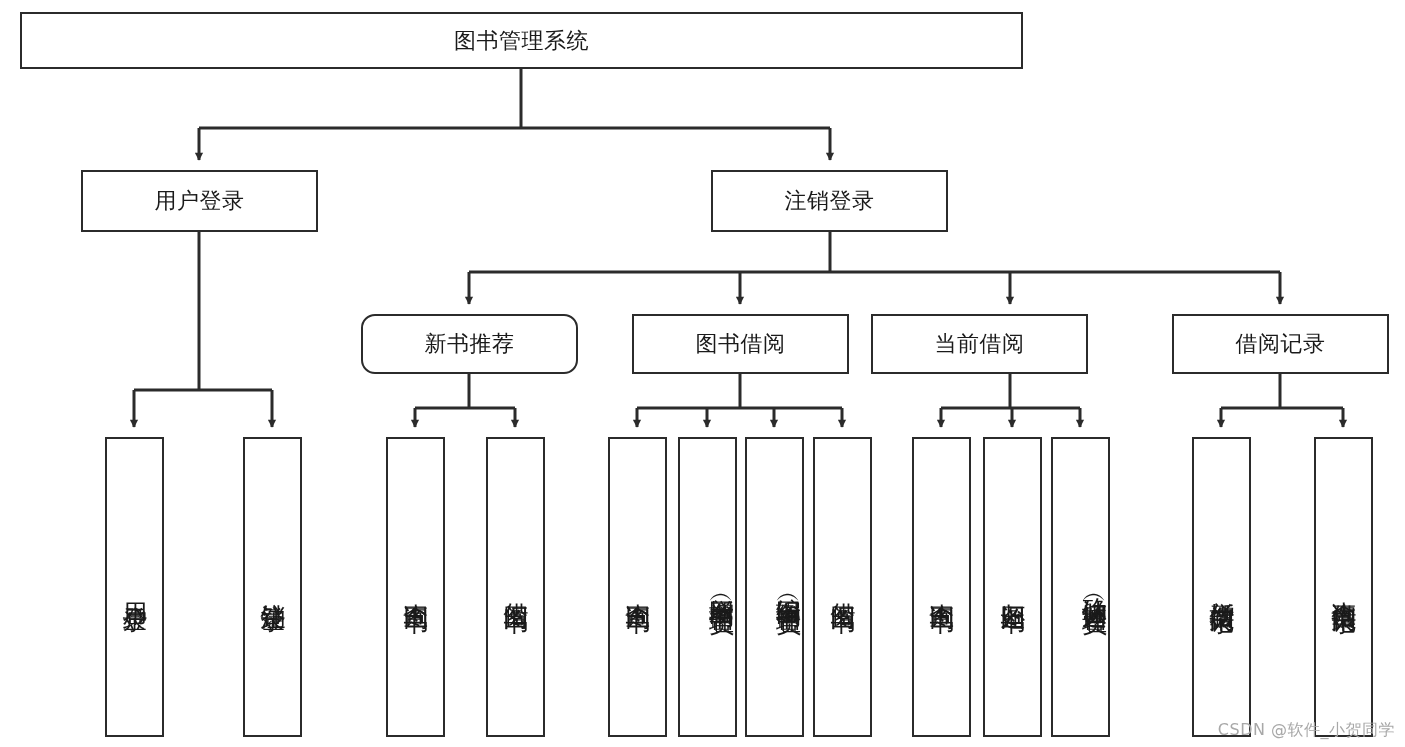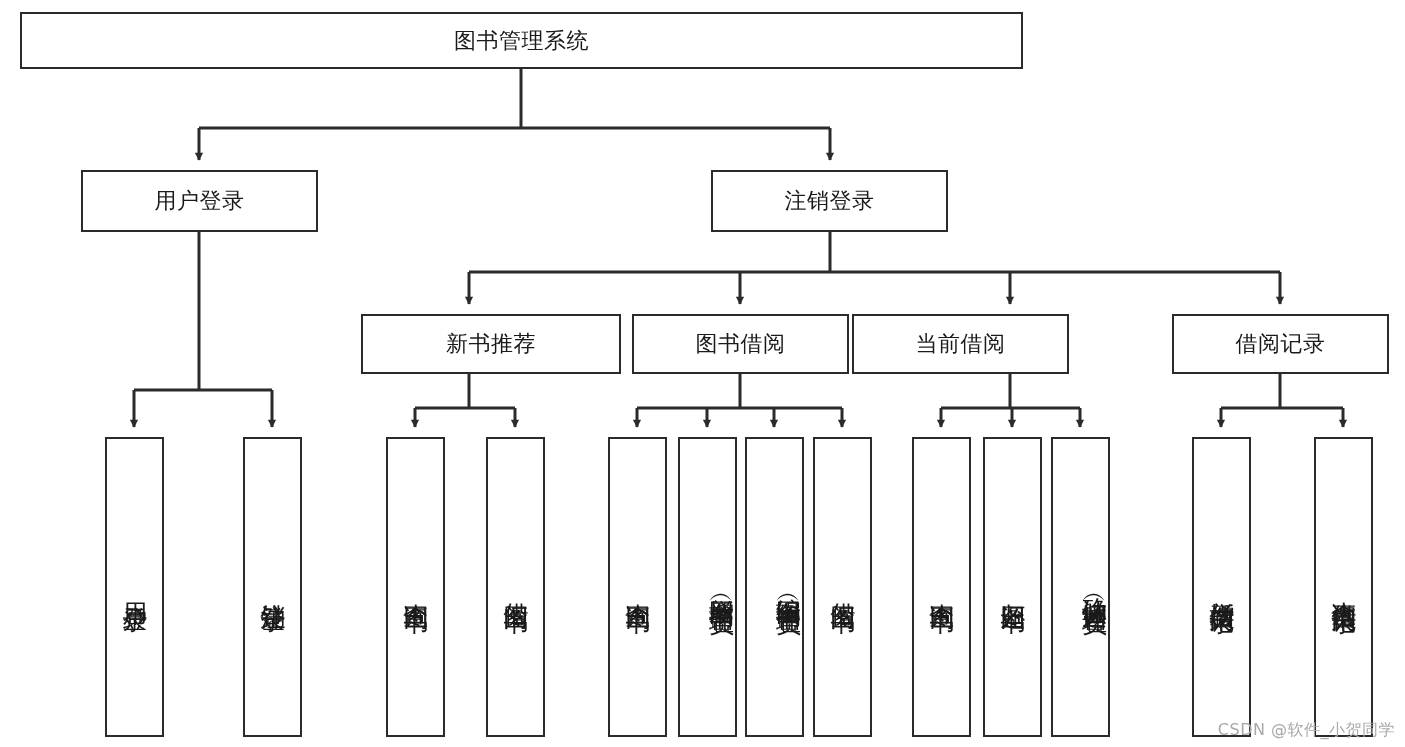--- a/index.html
+++ b/index.html
@@ -134,27 +134,27 @@
     <span class="label">图书管理系统</span>
   </div>
 
   <div class="node h" style="left: 81px; top: 170px; width: 237px; height: 62px;">
     <span class="label">用户登录</span>
   </div>
   <div class="node h" style="left: 711px; top: 170px; width: 237px; height: 62px;">
     <span class="label">注销登录</span>
   </div>
 
-  <div class="node h" style="left: 361px; top: 314px; width: 260px; height: 60px;">
+  <div class="node h" style="left: 361px; top: 314px; width: 217px; height: 60px; border-radius: 14px;">
     <span class="label">新书推荐</span>
   </div>
   <div class="node h" style="left: 632px; top: 314px; width: 217px; height: 60px;">
     <span class="label">图书借阅</span>
   </div>
-  <div class="node h" style="left: 852px; top: 314px; width: 217px; height: 60px;">
+  <div class="node h" style="left: 871px; top: 314px; width: 217px; height: 60px;">
     <span class="label">当前借阅</span>
   </div>
   <div class="node h" style="left: 1172px; top: 314px; width: 217px; height: 60px;">
     <span class="label">借阅记录</span>
   </div>
 
   <div class="node v" style="left: 105px; top: 437px; width: 59px; height: 300px;">
     <span class="label">用户登录</span>
   </div>
   <div class="node v" style="left: 243px; top: 437px; width: 59px; height: 300px;">

